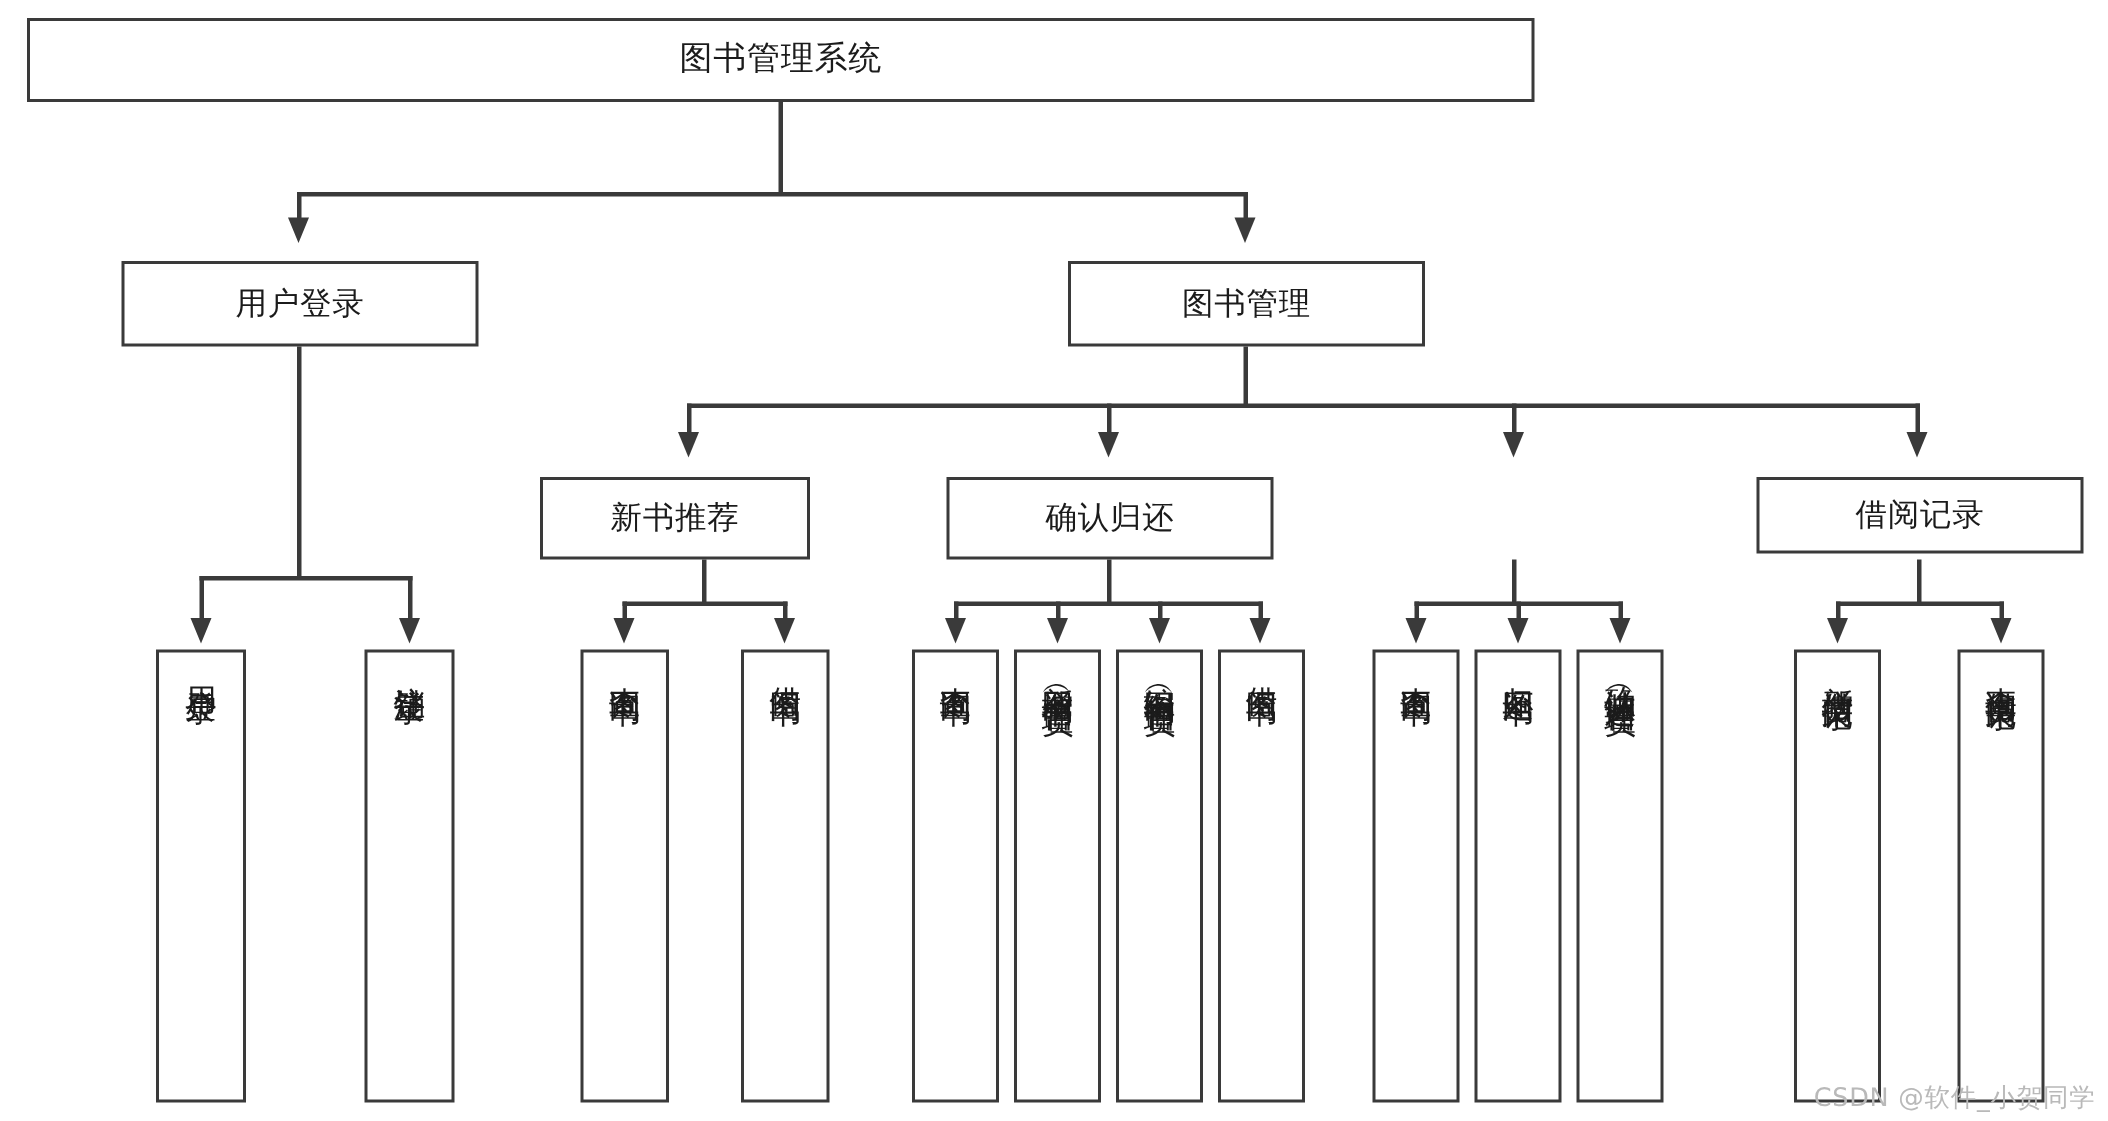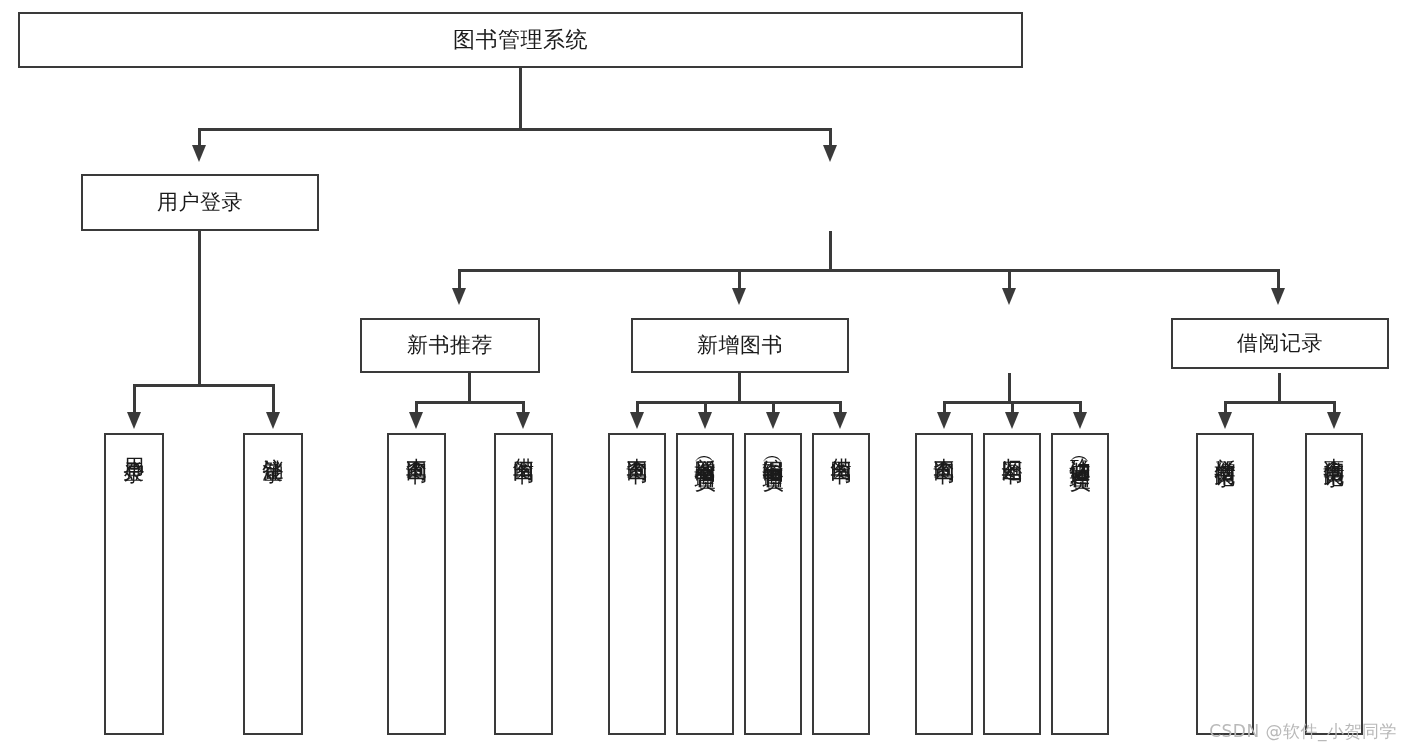--- a/index.html
+++ b/index.html
@@ -102,20 +102,23 @@
   <div class="ln v" style="left:198px; top:128px; width:3px; height:22px;"></div>
   <div class="arrow" style="left:192px; top:145px;"></div>
 
   <div class="ln v" style="left:829px; top:128px; width:3px; height:22px;"></div>
   <div class="arrow" style="left:823px; top:145px;"></div>
 
   <div class="node horiz" style="left:81px; top:174px; width:238px; height:57px;">
     <span class="label">用户登录</span>
   </div>
 
+  <div class="node horiz" style="left:712px; top:174px; width:238px; height:57px;">
+    <span class="label">图书管理</span>
+  </div>
 
   <div class="ln v" style="left:198px; top:231px; width:3px; height:155px;"></div>
   <div class="ln h" style="left:133px; top:384px; width:142px; height:3px;"></div>
   <div class="ln v" style="left:133px; top:384px; width:3px; height:32px;"></div>
   <div class="arrow" style="left:127px; top:412px;"></div>
   <div class="ln v" style="left:272px; top:384px; width:3px; height:32px;"></div>
   <div class="arrow" style="left:266px; top:412px;"></div>
 
   <div class="node vert" style="left:104px; top:433px; width:60px; height:302px;">
     <span class="label">用户登录</span>
@@ -136,21 +139,21 @@
   <div class="ln v" style="left:1008px; top:269px; width:3px; height:22px;"></div>
   <div class="arrow" style="left:1002px; top:288px;"></div>
 
   <div class="ln v" style="left:1277px; top:269px; width:3px; height:22px;"></div>
   <div class="arrow" style="left:1271px; top:288px;"></div>
 
   <div class="node horiz" style="left:360px; top:318px; width:180px; height:55px;">
     <span class="label">新书推荐</span>
   </div>
   <div class="node horiz" style="left:631px; top:318px; width:218px; height:55px;">
-    <span class="label">新增图书</span>
+    <span class="label">确认归还</span>
   </div>
   <div class="node horiz" style="left:1171px; top:318px; width:218px; height:51px;">
     <span class="label">借阅记录</span>
   </div>
 
   <div class="ln v" style="left:468px; top:373px; width:3px; height:30px;"></div>
   <div class="ln h" style="left:415px; top:401px; width:110px; height:3px;"></div>
   <div class="ln v" style="left:415px; top:401px; width:3px; height:15px;"></div>
   <div class="arrow" style="left:409px; top:412px;"></div>
   <div class="ln v" style="left:522px; top:401px; width:3px; height:15px;"></div>

